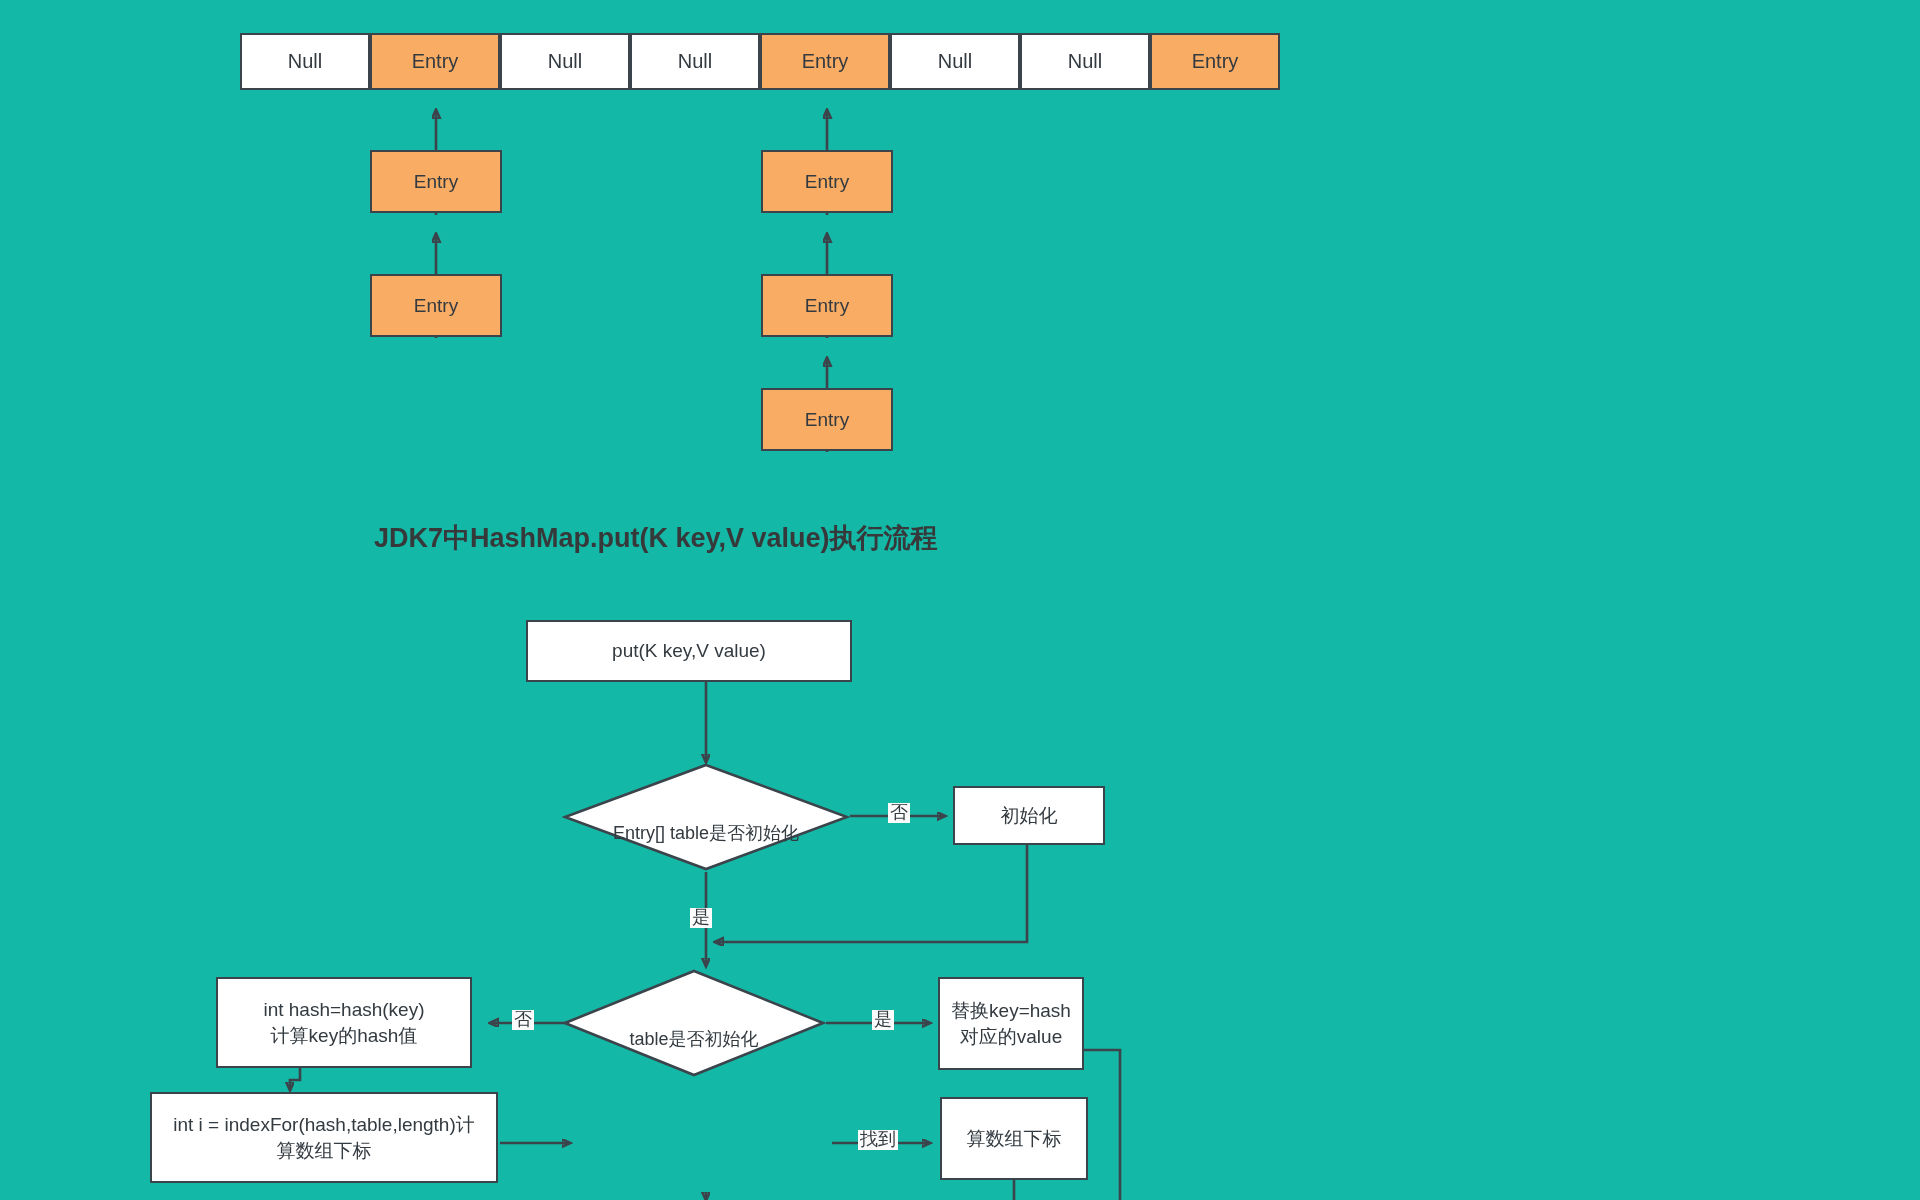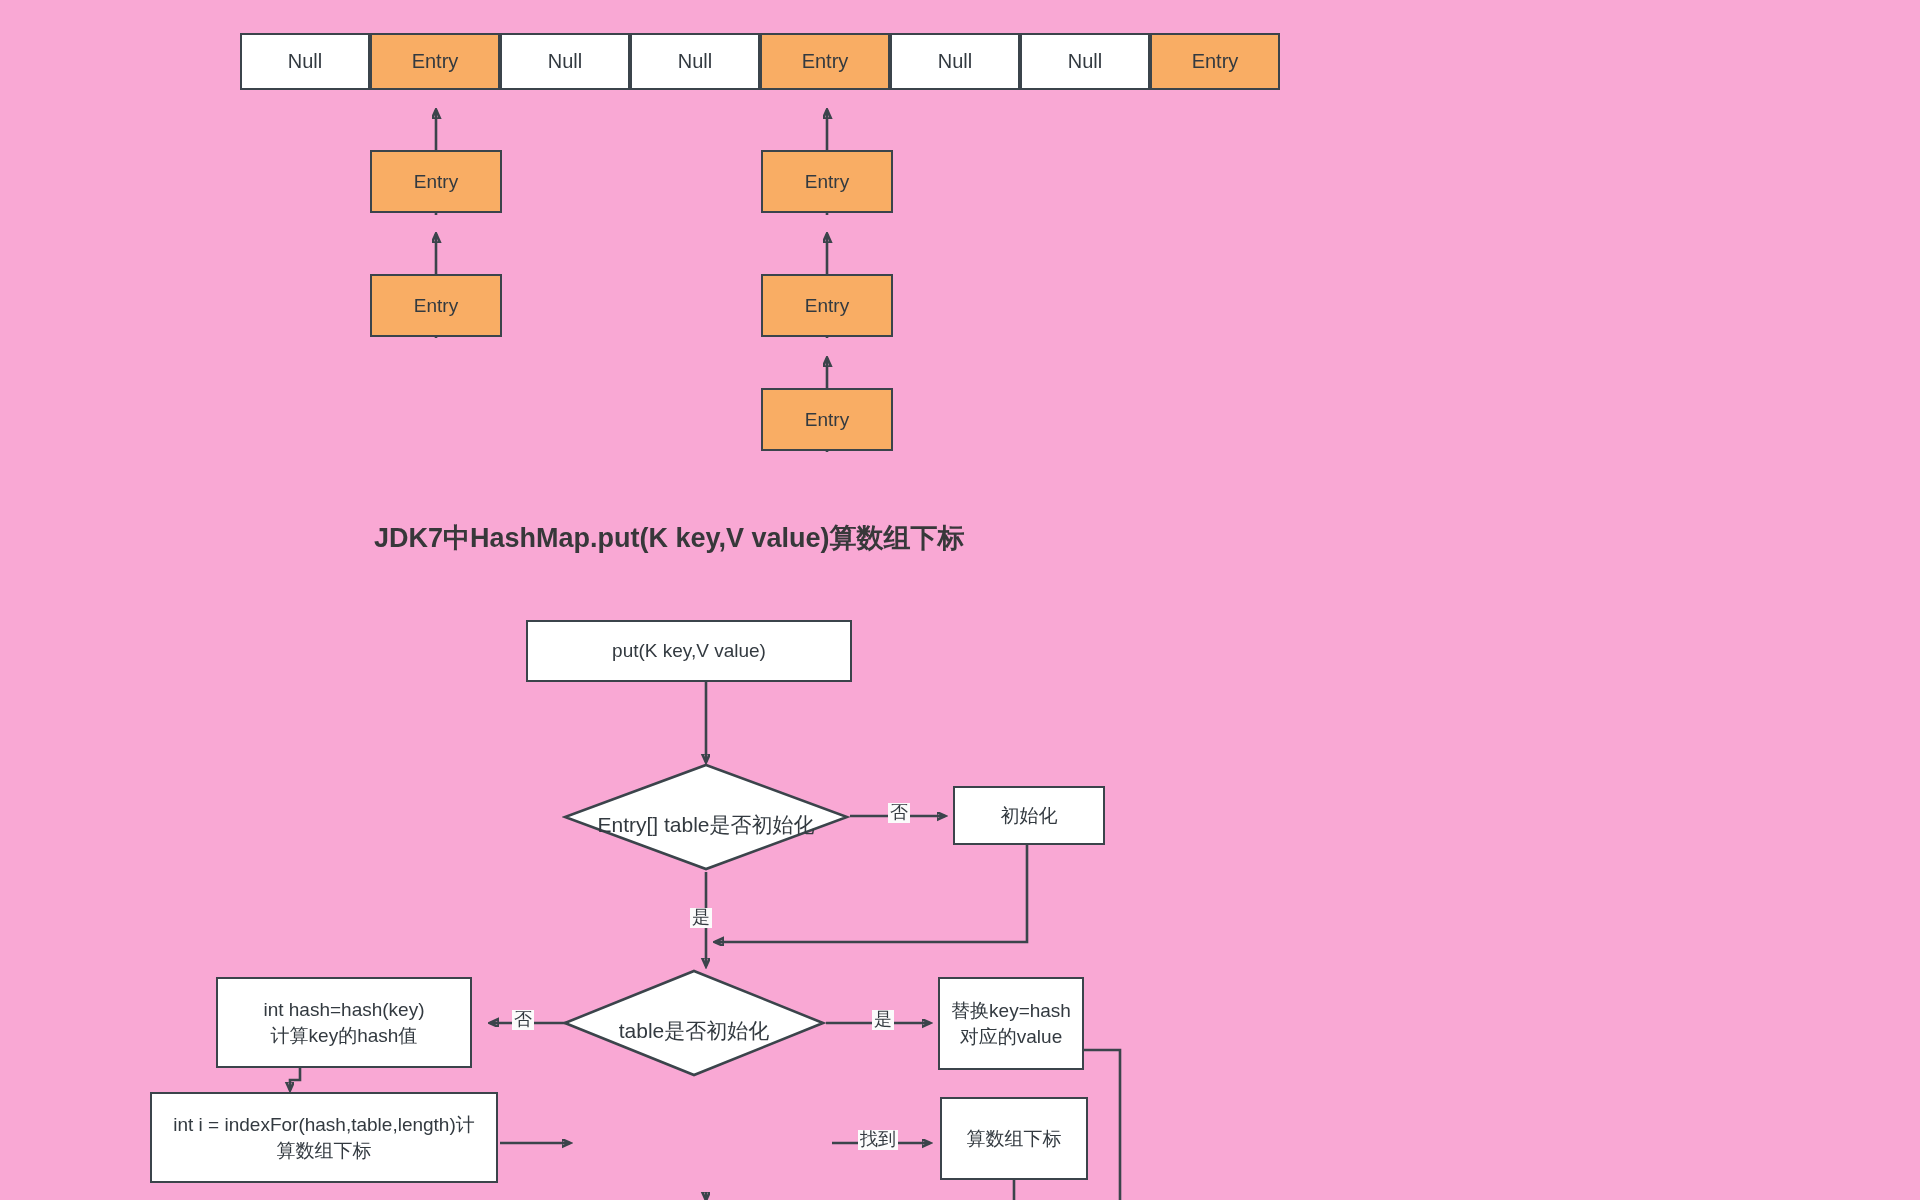--- a/index.html
+++ b/index.html
@@ -8,21 +8,21 @@
     background: #ededed;
     width: 1920px;
     height: 1200px;
     overflow: hidden;
     font-family: "Liberation Sans", "DejaVu Sans", sans-serif;
   }
   #stage {
     position: relative;
     width: 1920px;
     height: 1200px;
-    background: #f9a8d4;
+    background: #14b8a6;
   }
 
   
   .node {
     position: absolute;
     box-sizing: border-box;
     border: 2.5px solid #3b444b;
     background: #ffffff;
     color: #333a40;
     display: flex;
@@ -53,26 +53,26 @@
   .diamond {
     position: absolute;
   }
   .diamond svg {
     position: absolute;
     left: 0; top: 0;
     display: block;
   }
   .diamond .dlabel {
     position: absolute;
-    left: 0; top: 8px;
+    left: 0; top: 16px;
     width: 100%; height: 100%;
     display: flex;
     align-items: center;
     justify-content: center;
-    font-size: 21px;
+    font-size: 18px;
     color: #333a40;
     text-align: center;
     pointer-events: none;
   }
 
   
   .chart-title {
     position: absolute;
     font-size: 27px;
     font-weight: bold;
@@ -164,21 +164,21 @@
     <div class="node orange" style="left:370px; top:150px; width:132px; height:63px;">Entry</div>
     <div class="node orange" style="left:370px; top:274px; width:132px; height:63px;">Entry</div>
   </div>
 
   <div>
     <div class="node orange" style="left:761px; top:150px; width:132px; height:63px;">Entry</div>
     <div class="node orange" style="left:761px; top:274px; width:132px; height:63px;">Entry</div>
     <div class="node orange" style="left:761px; top:388px; width:132px; height:63px;">Entry</div>
   </div>
 
-  <div class="chart-title" style="left:374px; top:520px;">JDK7中HashMap.put(K key,V value)算数组下标</div>
+  <div class="chart-title" style="left:374px; top:520px;">JDK7中HashMap.put(K key,V value)执行流程</div>
 
   <div class="node" style="left:526px; top:620px; width:326px; height:62px;">put(K key,V value)</div>
 
   <div class="diamond" style="left:562px; top:762px; width:288px; height:110px;">
     <svg width="288" height="110" viewBox="0 0 288 110">
       <polygon points="144,3 285,55 144,107 3,55" fill="#ffffff" stroke="#3b444b" stroke-width="2.6"></polygon>
     </svg>
     <div class="dlabel">Entry[] table是否初始化</div>
   </div>
 

